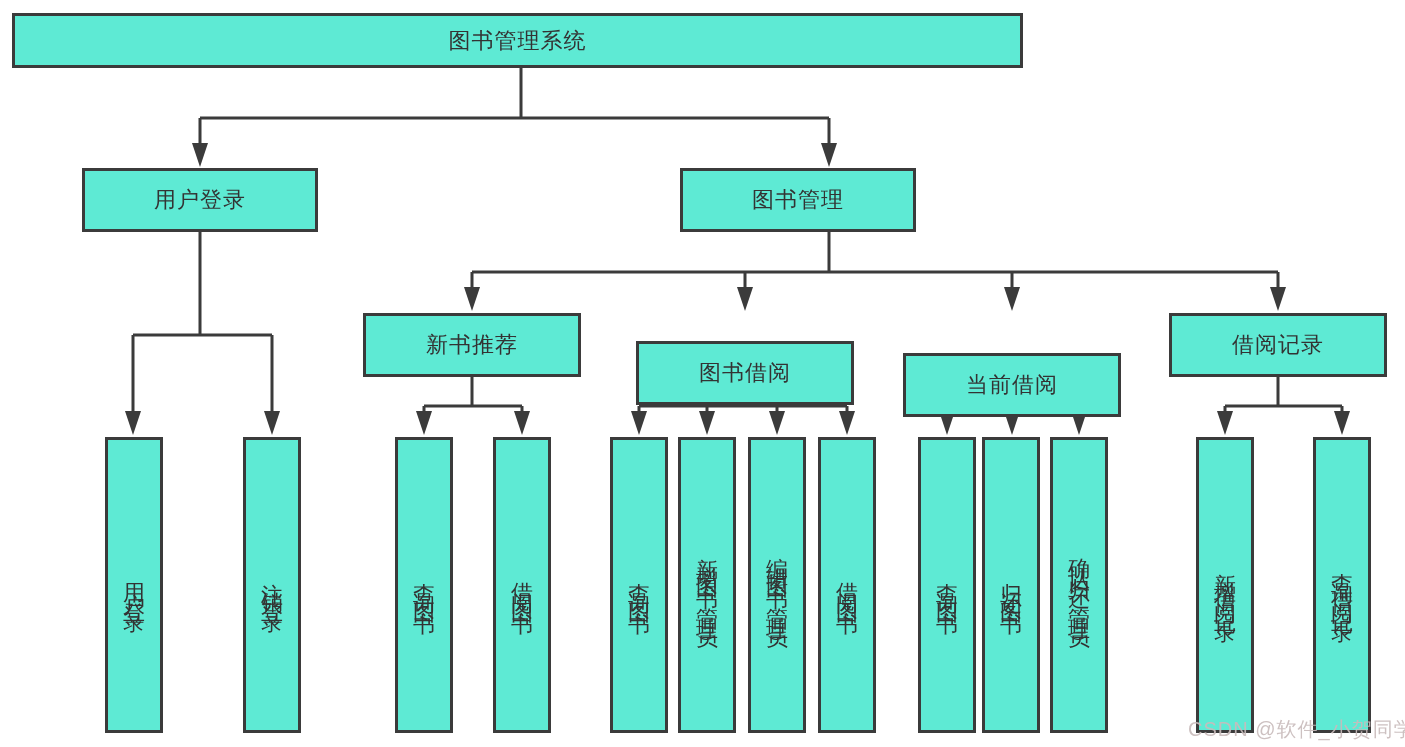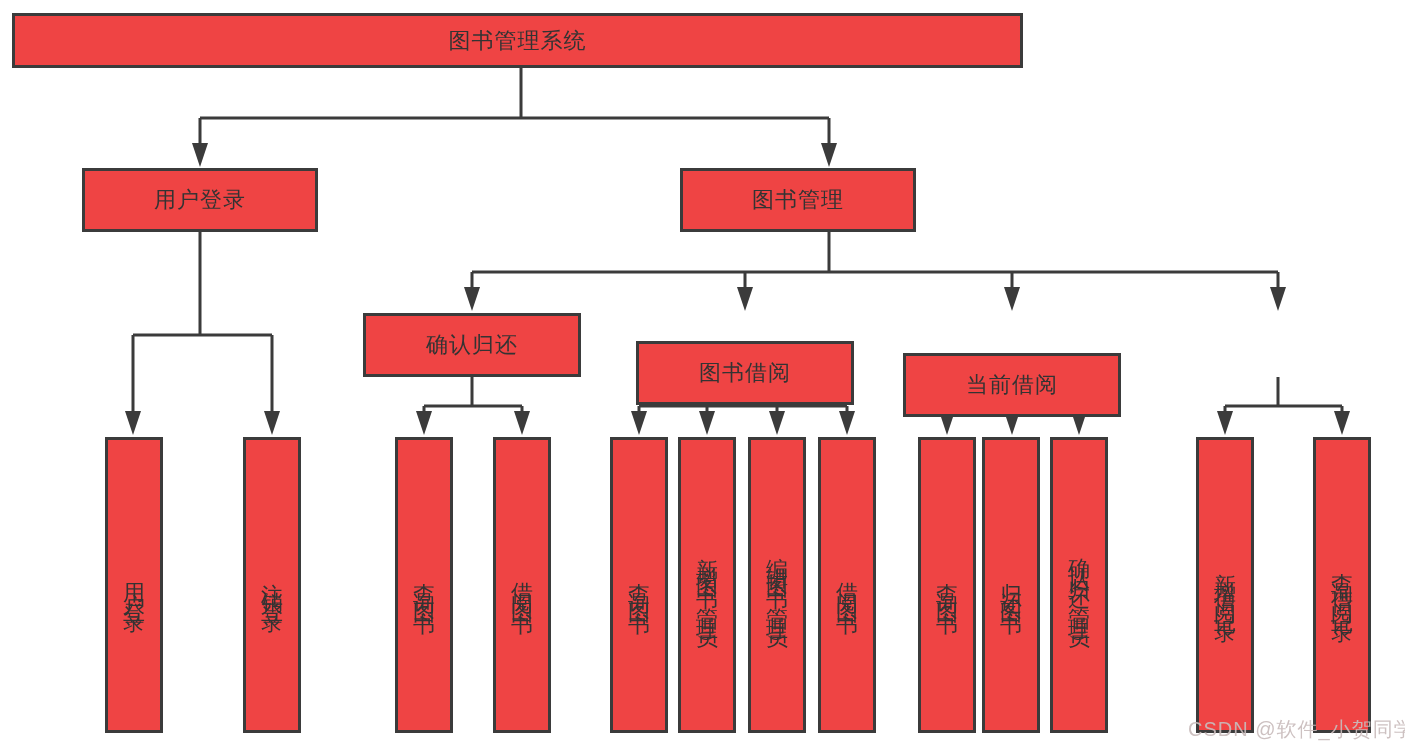--- a/index.html
+++ b/index.html
@@ -18,21 +18,21 @@
   .connector-layer {
     position: absolute;
     left: 0;
     top: 0;
     width: 1405px;
     height: 747px;
   }
   .node {
     position: absolute;
     box-sizing: border-box;
-    background: #ef4444;
+    background: #5eead4;
     border: 3px solid #3b3b3b;
     display: flex;
     align-items: center;
     justify-content: center;
     color: #333333;
     font-size: 22px;
     letter-spacing: 1px;
     z-index: 2;
   }
   .node.root  { left: 12px;  top: 13px;  width: 1011px; height: 55px; }
@@ -113,23 +113,24 @@
       <polygon fill="#3b3b3b" stroke="none" points="1217,411 1233,411 1225,435"></polygon>
       <polygon fill="#3b3b3b" stroke="none" points="1334,411 1350,411 1342,435"></polygon>
     </g>
   </svg>
 
   <div class="node root">图书管理系统</div>
 
   <div class="node lvl2" style="left:82px;">用户登录</div>
   <div class="node lvl2" style="left:680px;">图书管理</div>
 
-  <div class="node lvl3" style="left:363px;">确认归还</div>
+  <div class="node lvl3" style="left:363px;">新书推荐</div>
   <div class="node lvl3" style="left:636px;margin-top:28px;">图书借阅</div>
   <div class="node lvl3" style="left:903px;margin-top:40px;">当前借阅</div>
+  <div class="node lvl3" style="left:1169px;">借阅记录</div>
 
   <div class="node leaf" style="left:105px;">
     <span class="vtext">用户登录</span>
   </div>
   <div class="node leaf" style="left:243px;">
     <span class="vtext">注销登录</span>
   </div>
 
   <div class="node leaf" style="left:395px;">
     <span class="vtext">查询图书</span>

